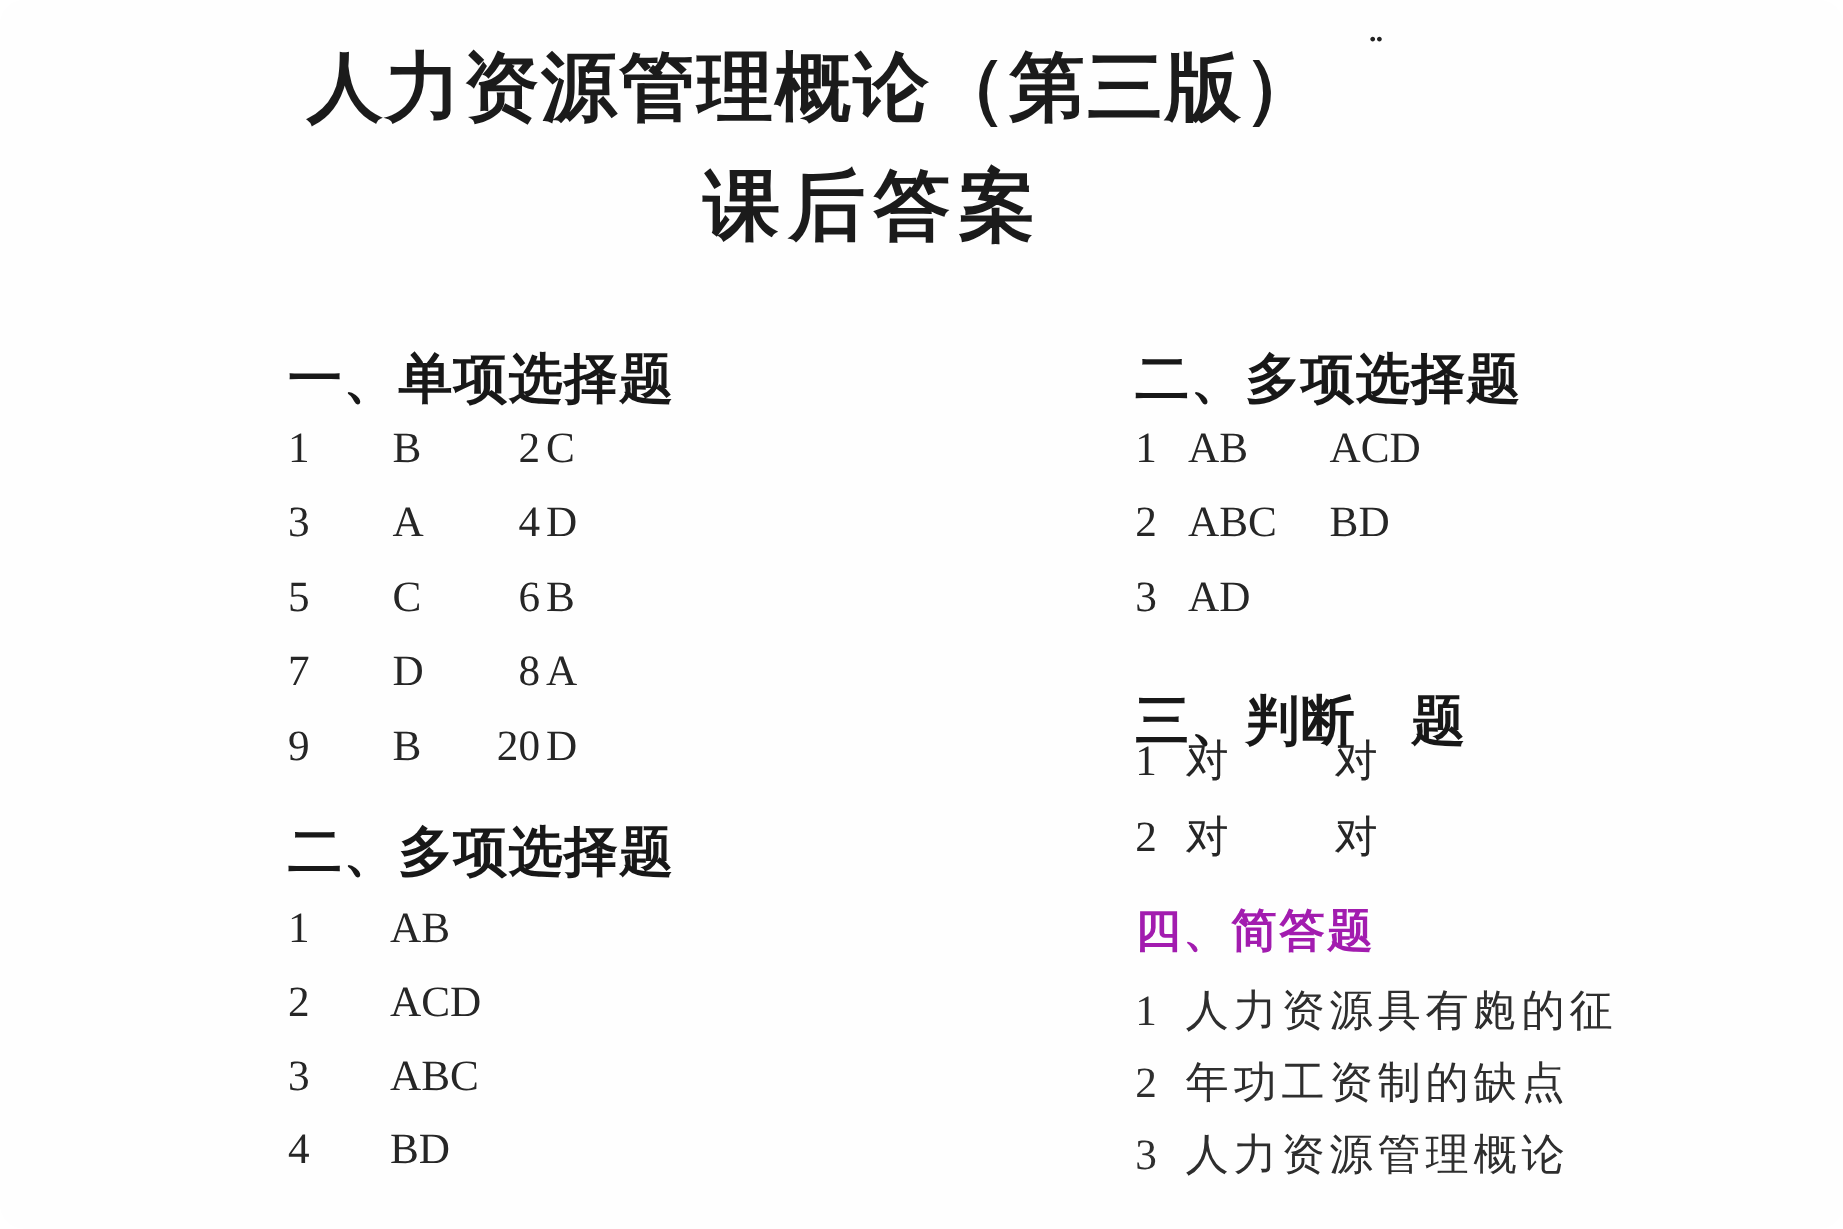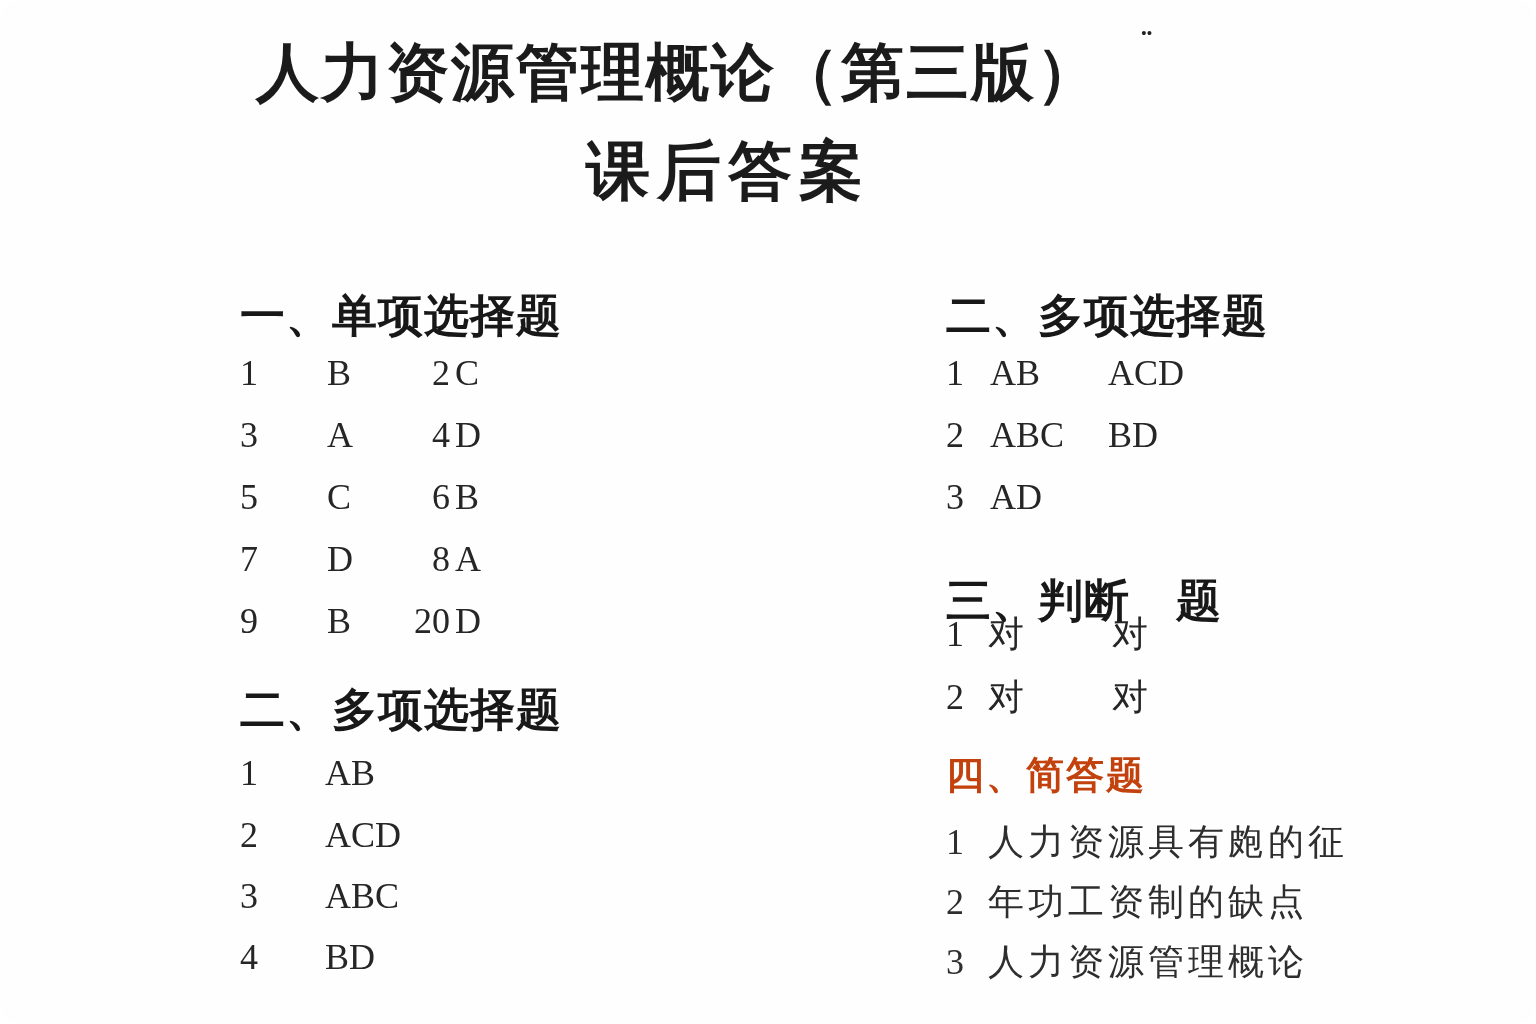--- a/index.html
+++ b/index.html
@@ -33,21 +33,21 @@
   
   .hd {
     position: absolute;
     font-family: Liberation Sans, sans-serif;
     font-weight: 700; font-size: 45px; color: #181818;
     white-space: nowrap; letter-spacing: 1px;
   }
   .hd-kai {
     position: absolute;
     font-family: "Liberation Serif", serif;
-    font-weight: 700; font-size: 38px; color: #c2410c;
+    font-weight: 700; font-size: 38px; color: #a21caf;
     white-space: nowrap; letter-spacing: 2px;
   }
   
   .row {
     position: absolute;
     font-family: "Liberation Serif", serif;
     font-size: 36px; color: #262626; line-height: 44px;
     white-space: nowrap;
   }
   .row span { position: absolute; top: 0; }

